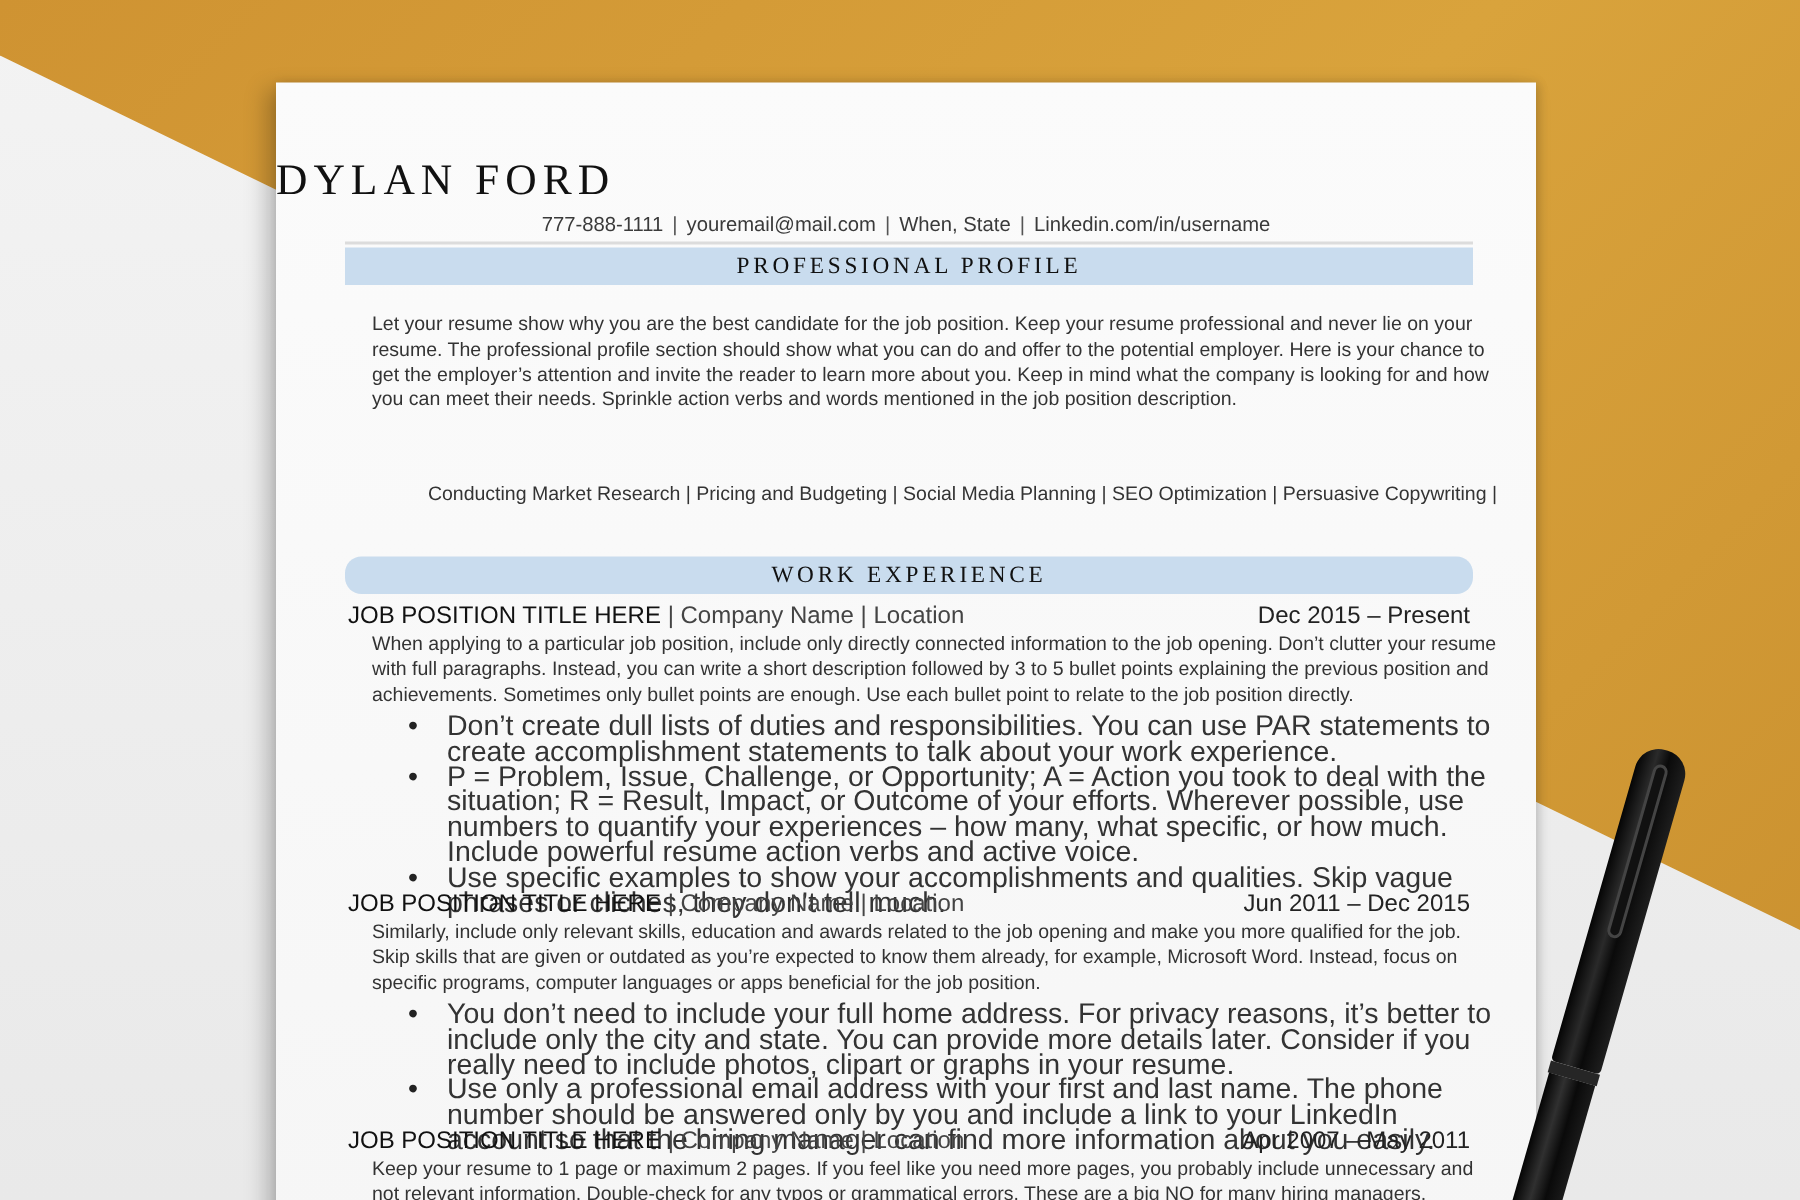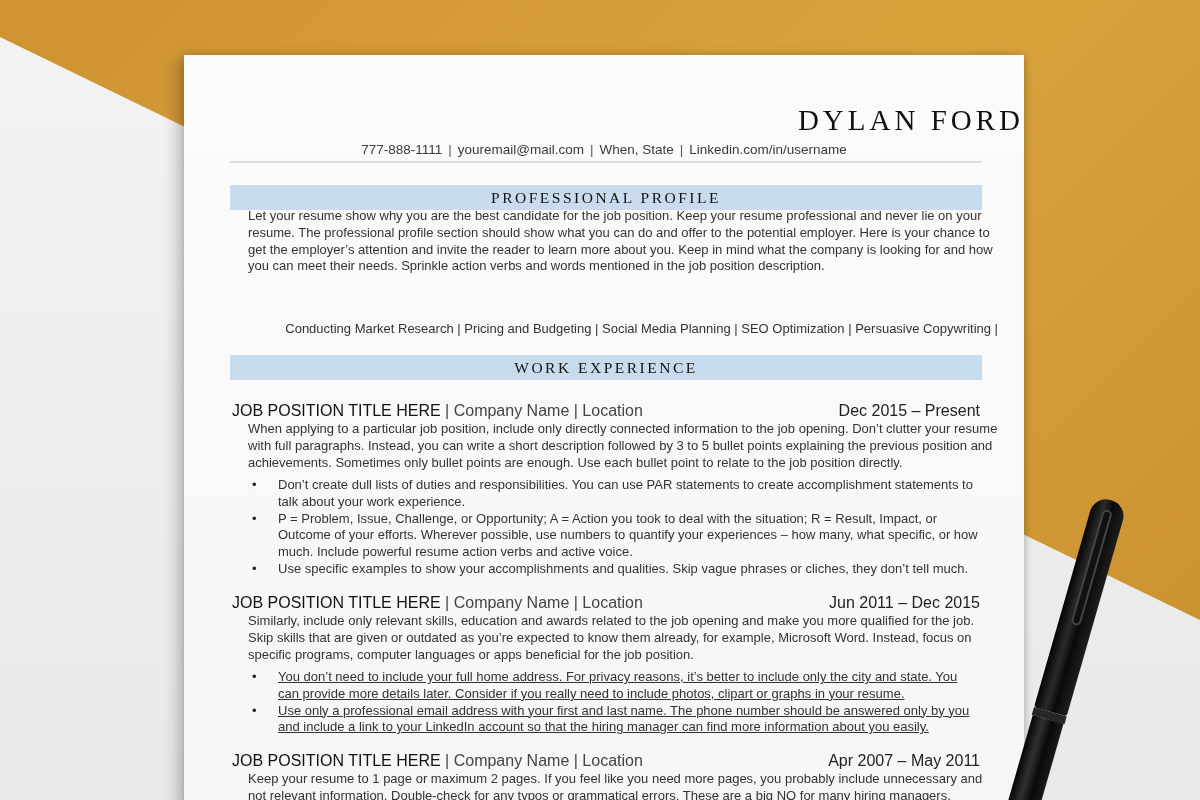--- a/index.html
+++ b/index.html
@@ -13,21 +13,21 @@
     position: absolute; left: 0; top: 0; width: 1200px; height: 800px;
     background: linear-gradient(180deg, #f3f3f3, #e9e9e9);
     clip-path: polygon(0 37px, 520px 290px, 1200px 620px, 1200px 800px, 0 800px);
   }
   .page {
     position: absolute; left: 184px; top: 55px; width: 840px; height: 760px;
     background: linear-gradient(180deg, #fbfbfb 0%, #f6f6f6 100%);
     box-shadow: -6px 4px 14px rgba(0,0,0,0.25), 2px 0 6px rgba(0,0,0,0.15);
   }
   .name {
-    position: absolute; left: 0; width: 840px; top: 49px; text-align: right;
+    position: absolute; left: 0; width: 840px; top: 49px; text-align: left;
     font-family: "Liberation Serif", serif; font-size: 29px; letter-spacing: 4px;
     color: #111;
   }
   .contact {
     position: absolute; left: 0; width: 840px; top: 87px; text-align: center;
     font-size: 13.5px; color: #3a3a3a;
   }
   .contact .sep { margin: 0 6px; color: #555; }
   .rule {
     position: absolute; left: 46px; width: 752px; top: 106px; height: 2px; background: #dcdcdc;
@@ -43,22 +43,22 @@
     font-size: 13px; line-height: 16.8px; color: #333; margin-left: 16px;
   }
   .center { text-align: right; }
   .job-head {
     position: absolute; left: 48px; width: 748px; font-size: 16px; color: #222;
     display: flex; justify-content: space-between;
   }
   .job-head .title { color: #111; }
   .job-head .meta { color: #444; }
   .bullets {
-    position: absolute; left: 68px; width: 726px; list-style: none;
-    font-size: 13px; line-height: 16.8px; color: #333;
+    position: absolute; left: 88px; width: 726px; list-style: none;
+    font-size: 19px; line-height: 16.8px; color: #333;
   }
   .bullets li { position: relative; padding-left: 26px; margin-bottom: 0; }
   .bullets li::before {
     content: "•"; position: absolute; left: 0; top: 0; color: #222;
   }
   .pen {
     position: absolute; left: 1080px; top: 500px; width: 60px; height: 360px;
     transform: rotate(16deg); transform-origin: top center;
   }
   .pen-cap {
@@ -85,46 +85,46 @@
 
 <div class="page">
   <div class="name">DYLAN FORD</div>
 
   <div class="contact">
     <span>777-888-1111</span><span class="sep">|</span><span>youremail@mail.com</span><span class="sep">|</span><span>When, State</span><span class="sep">|</span><span>Linkedin.com/in/username</span>
   </div>
 
   <div class="rule"></div>
 
-  <div class="sec-bar" style="top:130px;">PROFESSIONAL PROFILE</div>
+  <div class="sec-bar" style="top:110px;">PROFESSIONAL PROFILE</div>
   <div class="para" style="top:153px;">Let your resume show why you are the best candidate for the job position. Keep your resume professional and never lie on your resume. The professional profile section should show what you can do and offer to the potential employer. Here is your chance to get the employer’s attention and invite the reader to learn more about you. Keep in mind what the company is looking for and how you can meet their needs. Sprinkle action verbs and words mentioned in the job position description.</div>
 
   <div class="para center" style="top:266px; left:46px;">
     <div>Conducting Market Research | Pricing and Budgeting | Social Media Planning | SEO Optimization | Persuasive Copywriting |</div>
   </div>
 
-  <div class="sec-bar" style="top:300px;">WORK EXPERIENCE</div>
+  <div class="sec-bar" style="top:316px;border-radius:11px;">WORK EXPERIENCE</div>
 
   <div class="job-head" style="top:347px;">
     <span><span class="title">JOB POSITION TITLE HERE</span><span class="meta"> | Company Name | Location</span></span>
     <span>Dec 2015 – Present</span>
   </div>
   <div class="para" style="top:366px;">When applying to a particular job position, include only directly connected information to the job opening. Don’t clutter your resume with full paragraphs. Instead, you can write a short description followed by 3 to 5 bullet points explaining the previous position and achievements. Sometimes only bullet points are enough. Use each bullet point to relate to the job position directly.</div>
   <ul class="bullets" style="top:422px;">
     <li>Don’t create dull lists of duties and responsibilities. You can use PAR statements to create accomplishment statements to talk about your work experience.</li>
     <li>P = Problem, Issue, Challenge, or Opportunity; A = Action you took to deal with the situation; R = Result, Impact, or Outcome of your efforts.  Wherever possible, use numbers to quantify your experiences – how many, what specific, or how much. Include powerful resume action verbs and active voice.</li>
     <li>Use specific examples to show your accomplishments and qualities. Skip vague phrases or cliches, they don’t tell much.</li>
   </ul>
 
   <div class="job-head" style="top:539px;">
     <span><span class="title">JOB POSITION TITLE HERE</span><span class="meta"> | Company Name | Location</span></span>
     <span>Jun 2011 – Dec 2015</span>
   </div>
   <div class="para" style="top:558px;">Similarly, include only relevant skills, education and awards related to the job opening and make you more qualified for the job. Skip skills that are given or outdated as you’re expected to know them already, for example, Microsoft Word. Instead, focus on specific programs, computer languages or apps beneficial for the job position.</div>
-  <ul class="bullets" style="top:614px;text-decoration:underline;">
+  <ul class="bullets" style="top:614px;">
     <li>You don’t need to include your full home address. For privacy reasons, it’s better to include only the city and state. You can provide more details later. Consider if you really need to include photos, clipart or graphs in your resume.</li>
     <li>Use only a professional email address with your first and last name. The phone number should be answered only by you and include a link to your LinkedIn account so that the hiring manager can find more information about you easily.</li>
   </ul>
 
   <div class="job-head" style="top:697px;">
     <span><span class="title">JOB POSITION TITLE HERE</span><span class="meta"> | Company Name | Location</span></span>
     <span>Apr 2007 – May 2011</span>
   </div>
   <div class="para" style="top:716px;">Keep your resume to 1 page or maximum 2 pages. If you feel like you need more pages, you probably include unnecessary and not relevant information. Double-check for any typos or grammatical errors. These are a big NO for many hiring managers.</div>
 </div>

